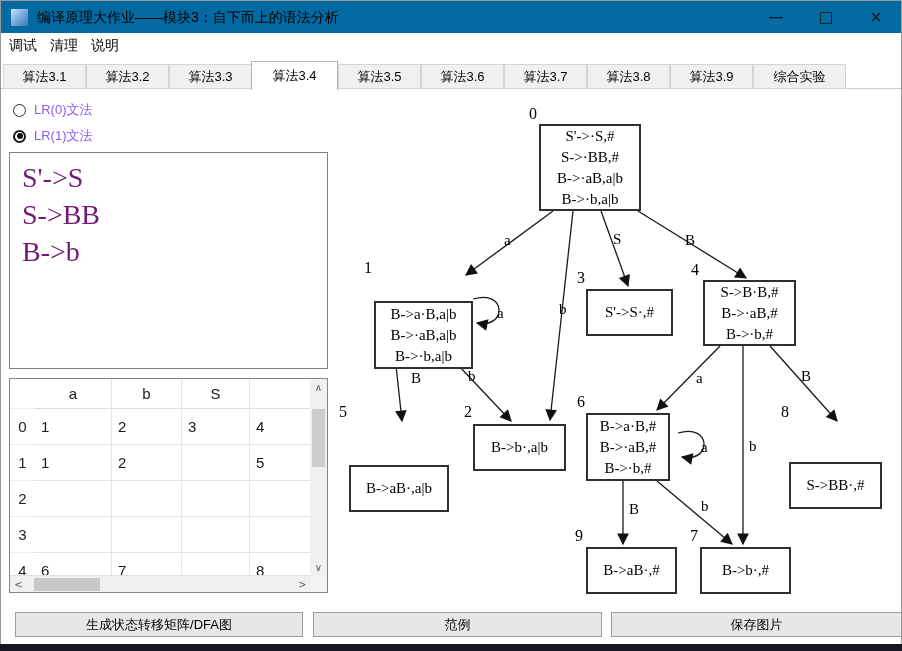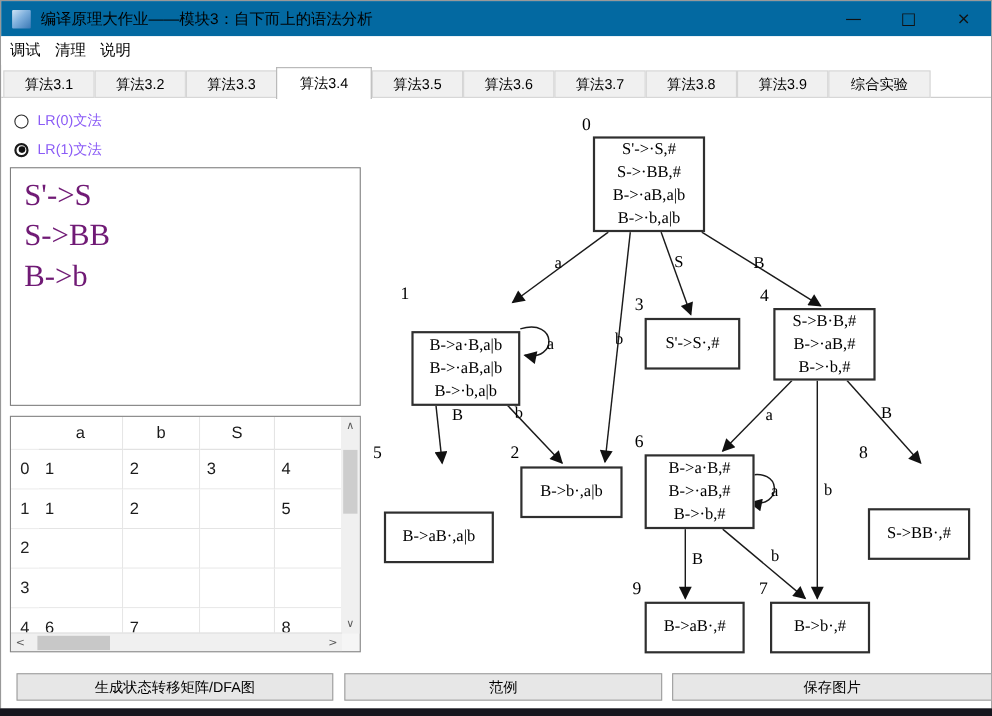--- a/index.html
+++ b/index.html
@@ -226,21 +226,21 @@
         <div>B-&gt;·aB,#</div>
       <div>B-&gt;·b,#</div>
     </div>
 
     <span class="state-id" style="left:2px;top:306px;">5</span>
     <div class="state" style="left:12px;top:327px;width:100px;height:47px;margin-top:41px;">
       <div>B-&gt;aB·,a|b</div>
     </div>
 
     <span class="state-id" style="left:240px;top:296px;">6</span>
-    <div class="state" style="left:249px;top:316px;width:100px;height:68px;">
+    <div class="state" style="left:249px;top:316px;width:84px;height:68px;">
       <div>B-&gt;a·B,#</div>
         <div>B-&gt;·aB,#</div>
       <div>B-&gt;·b,#</div>
     </div>
 
     <span class="state-id" style="left:353px;top:430px;">7</span>
     <div class="state" style="left:363px;top:450px;width:91px;height:47px;">
       <div>B-&gt;b·,#</div>
     </div>
 

